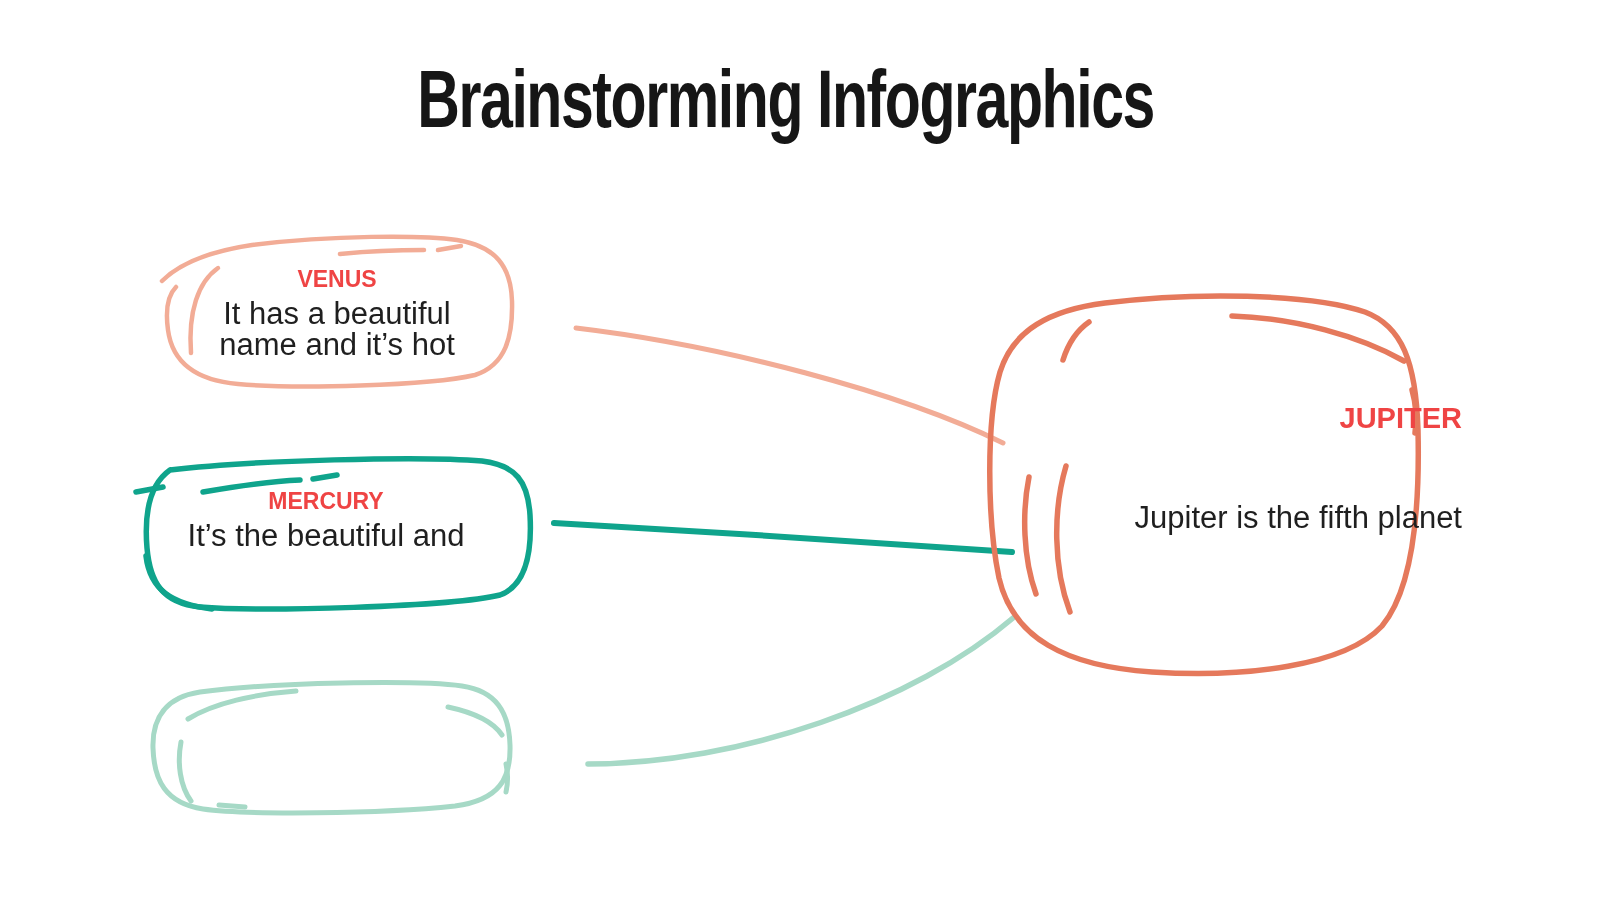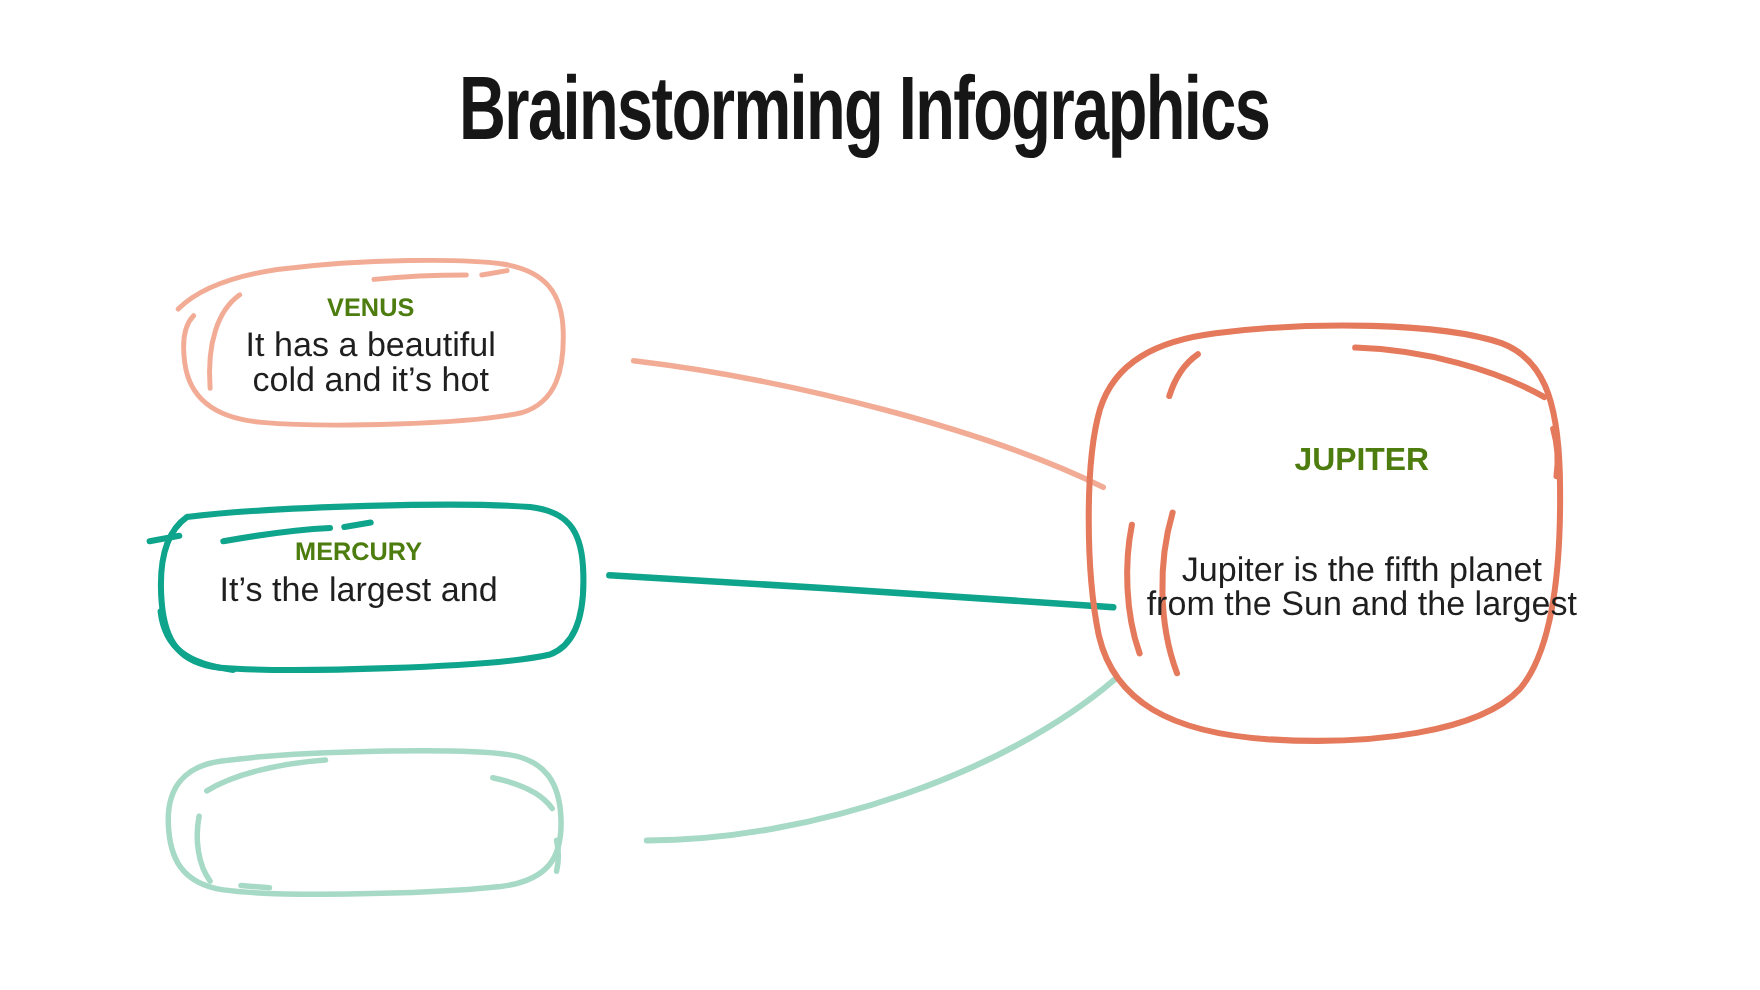--- a/index.html
+++ b/index.html
@@ -39,34 +39,34 @@
 
   .node-text {
     position: absolute;
     text-align: center;
     color: #1f1f1f;
   }
   .node-label {
     font-weight: bold;
     font-size: 23px;
     line-height: 26px;
-    color: #4d7c0f;
+    color: #ef4444;
   }
   .node-desc {
     font-size: 31px;
     line-height: 31px;
     margin-top: 6px;
   }
 
   .venus-text   { left: 172px; top: 266px; width: 330px; }
   .mercury-text { left: 146px; top: 488px; width: 360px; }
   .mars-text    { left: 170px; top: 704px; width: 340px; }
   .mars-text .node-desc { margin-top: 12px; }
 
-  .jupiter-text { left: 1038px; top: 402px; width: 400px; }
+  .jupiter-text { left: 1062px; top: 402px; width: 400px; text-align: right; }
   .jupiter-text .node-label { font-size: 29px; line-height: 32px; }
   .jupiter-text .node-desc  { margin-top: 68px; }
 </style>
 </head>
 <body>
 
 <div class="stage">
 
   <svg class="diagram-svg" viewBox="0 0 1600 900" fill="none" stroke-linecap="round" stroke-linejoin="round">
 
@@ -135,33 +135,32 @@
   </svg>
 
   <div class="title-wrap">
     <h1>Brainstorming Infographics</h1>
   </div>
 
   <div class="node-text venus-text">
     <div class="node-label">VENUS</div>
     <div class="node-desc">
       <div>It has a beautiful</div>
-      <div>cold and it’s hot</div>
+      <div>name and it’s hot</div>
     </div>
   </div>
 
   <div class="node-text mercury-text">
     <div class="node-label">MERCURY</div>
     <div class="node-desc">
-      <div>It’s the largest and</div>
+      <div>It’s the beautiful and</div>
     </div>
   </div>
 
 
   <div class="node-text jupiter-text">
     <div class="node-label">JUPITER</div>
     <div class="node-desc">
       <div>Jupiter is the fifth planet</div>
-      <div>from the Sun and the largest</div>
     </div>
   </div>
 
 </div>
 
 </body></html>

